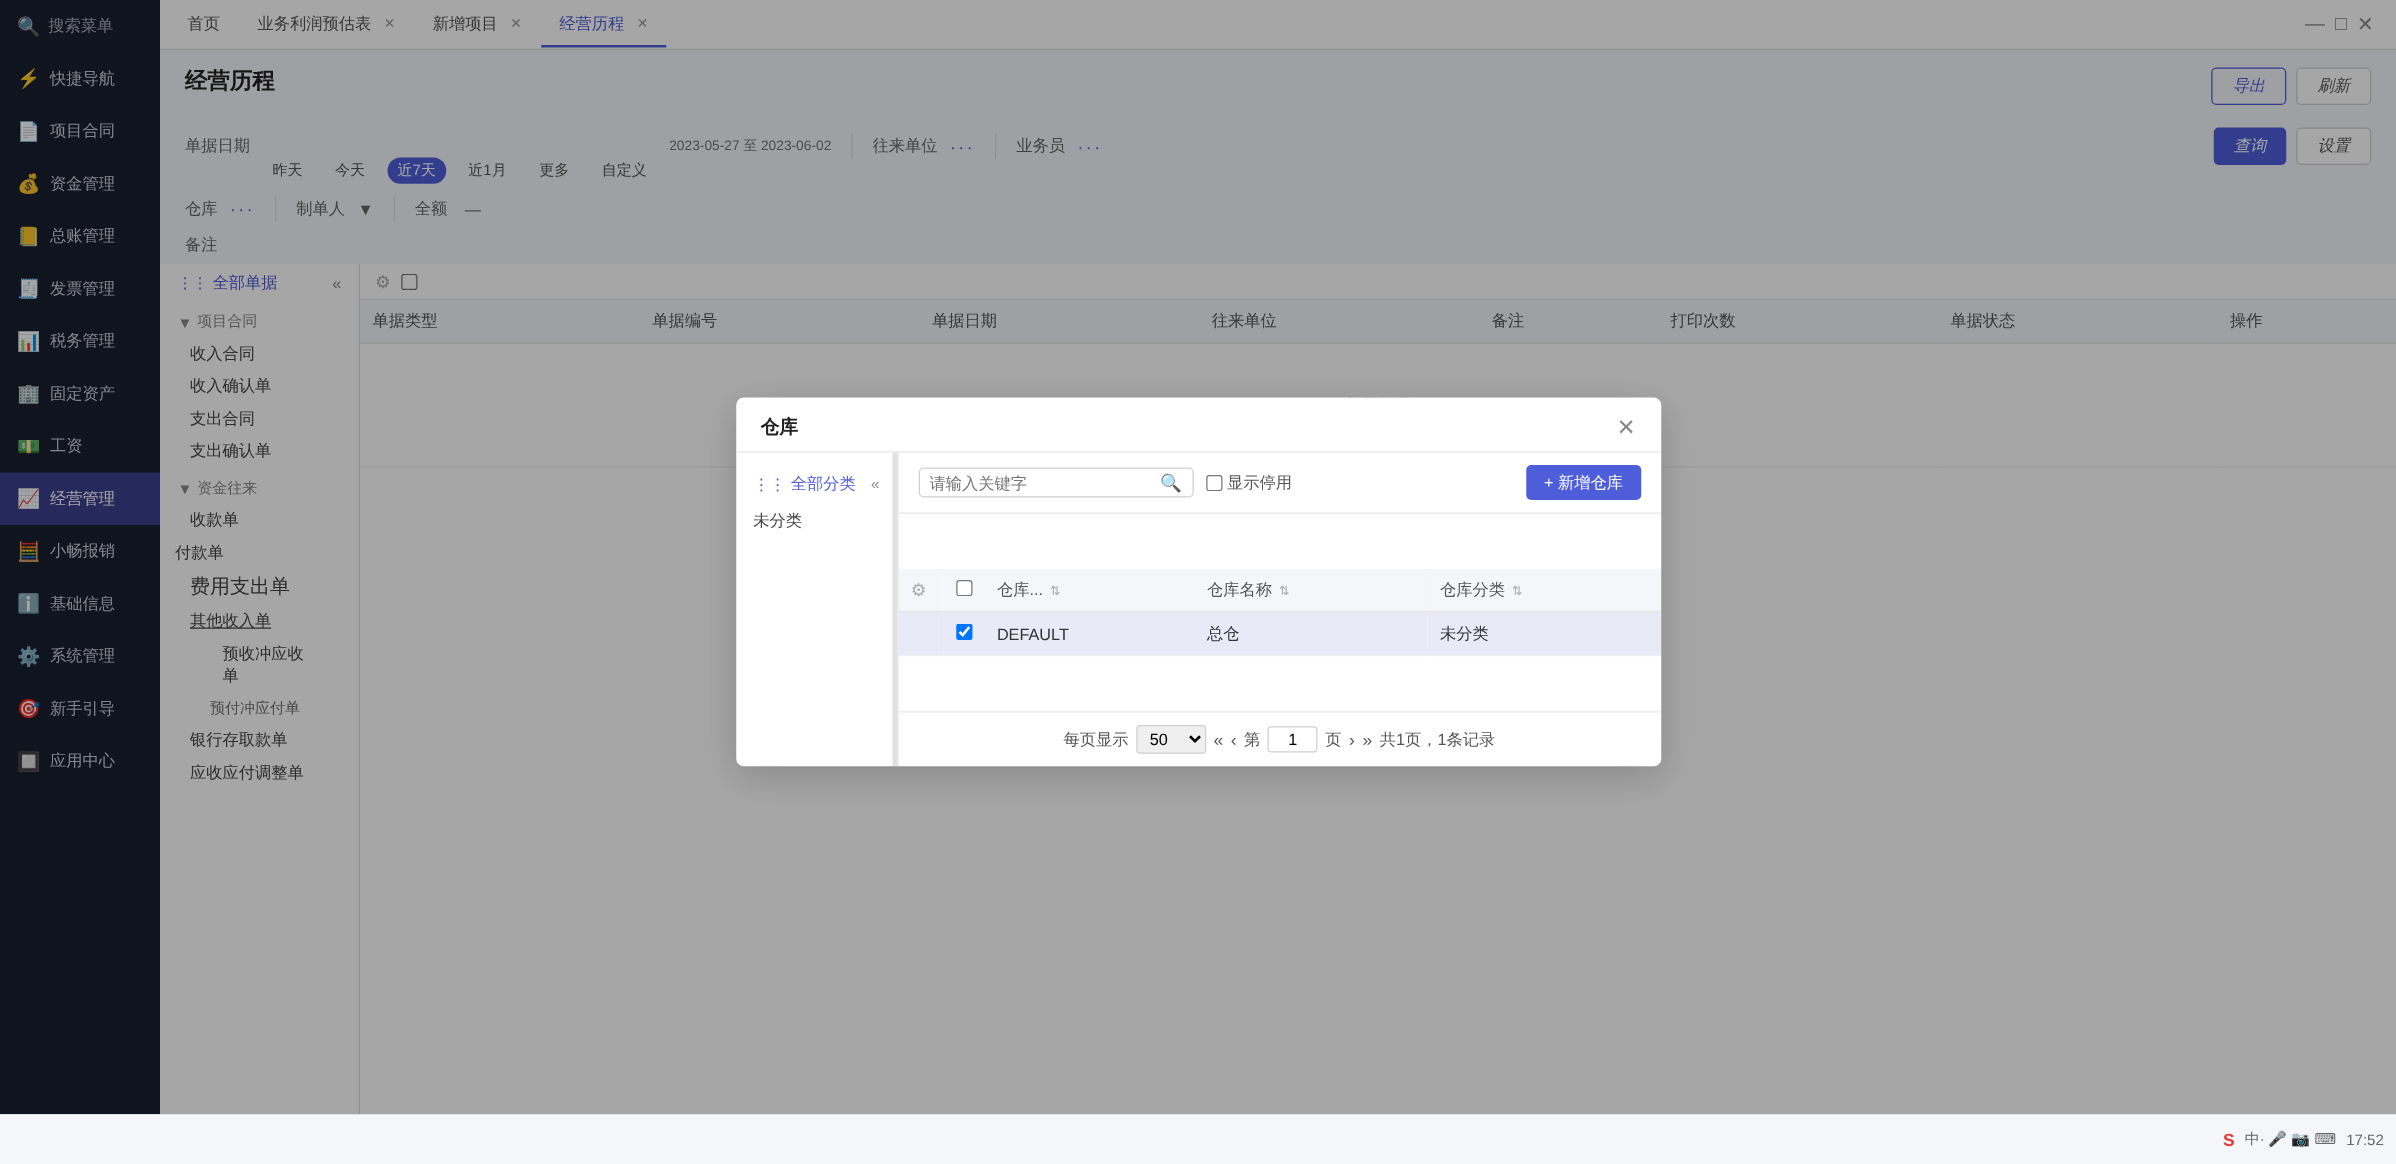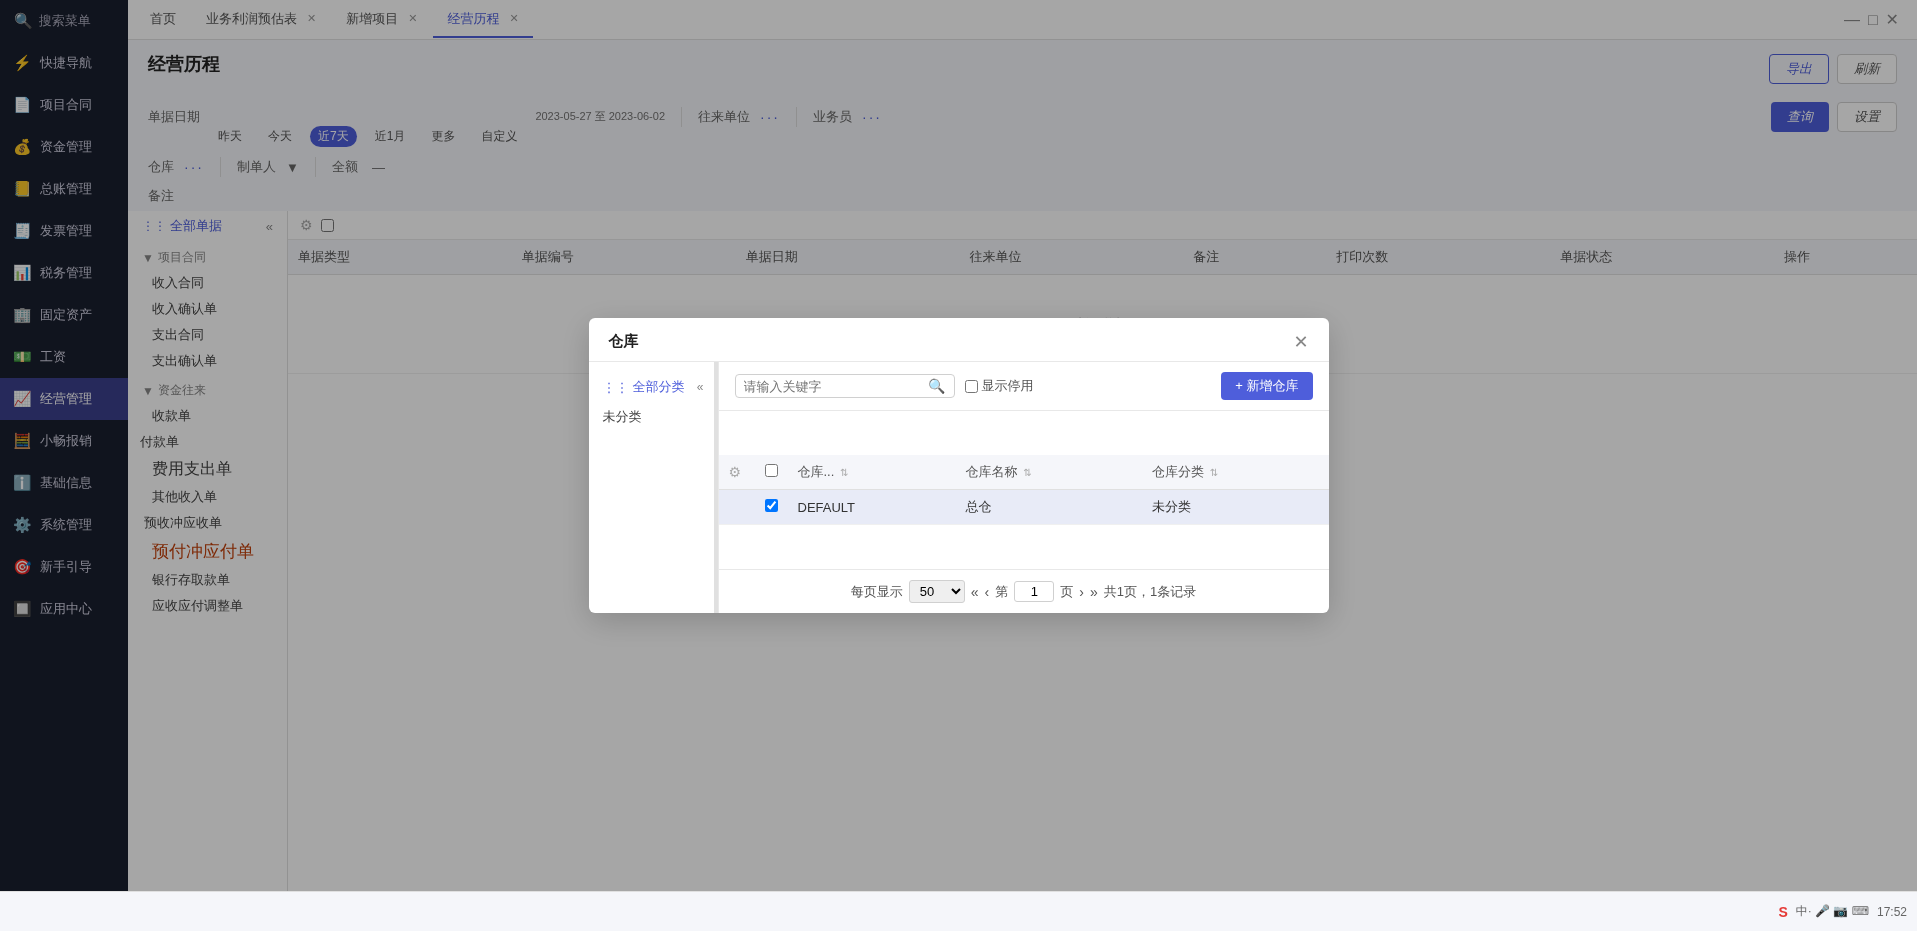--- a/index.html
+++ b/index.html
@@ -260,23 +260,23 @@
           <div style="padding:4px 24px; font-size:13px; color:#444;">收入确认单</div>
           <div style="padding:4px 24px; font-size:13px; color:#444;">支出合同</div>
           <div style="padding:4px 24px; font-size:13px; color:#444;">支出确认单</div>
           <div style="padding:4px 14px; font-size:12px; color:#888; display:flex; align-items:center; gap:4px; margin-top:4px;">
             <span>▼</span>
             <span>资金往来</span>
           </div>
           <div style="padding:4px 24px; font-size:13px; color:#444;">收款单</div>
           <div style="padding:4px 12px; font-size:13px; color:#444;">付款单</div>
           <div style="padding:4px 24px; font-size:16px; color:#444;">费用支出单</div>
-          <div style="padding:4px 24px; font-size:13px; color:#444;">其他收入单</div>
-          <div style="padding:4px 16px; font-size:13px; color:#444;">预收冲应收单</div>
-          <div style="padding:4px 24px; font-size:17px; color:#c2410c;">预付冲应付单</div>
+          <div style="padding:4px 24px; font-size:13px; color:#444;text-decoration:underline;">其他收入单</div>
+          <div style="padding:4px 35px; font-size:13px; color:#444;margin-left:15px;">预收冲应收单</div>
+          <div style="padding:4px 40px; font-size:12px; color:#737373;">预付冲应付单</div>
           <div style="padding:4px 24px; font-size:13px; color:#444;">银行存取款单</div>
           <div style="padding:4px 24px; font-size:13px; color:#444;">应收应付调整单</div>
         </div>
       </div>
 
       <div style="flex:1; display:flex; flex-direction:column; overflow:hidden; background:#fff;">
 
         <div style="display:flex; align-items:center; padding:6px 12px; border-bottom:1px solid #e8e8e8; gap:8px;">
           <span style="color:#aaa; font-size:14px; cursor:pointer;">⚙</span>
           <input type="checkbox" style="">

